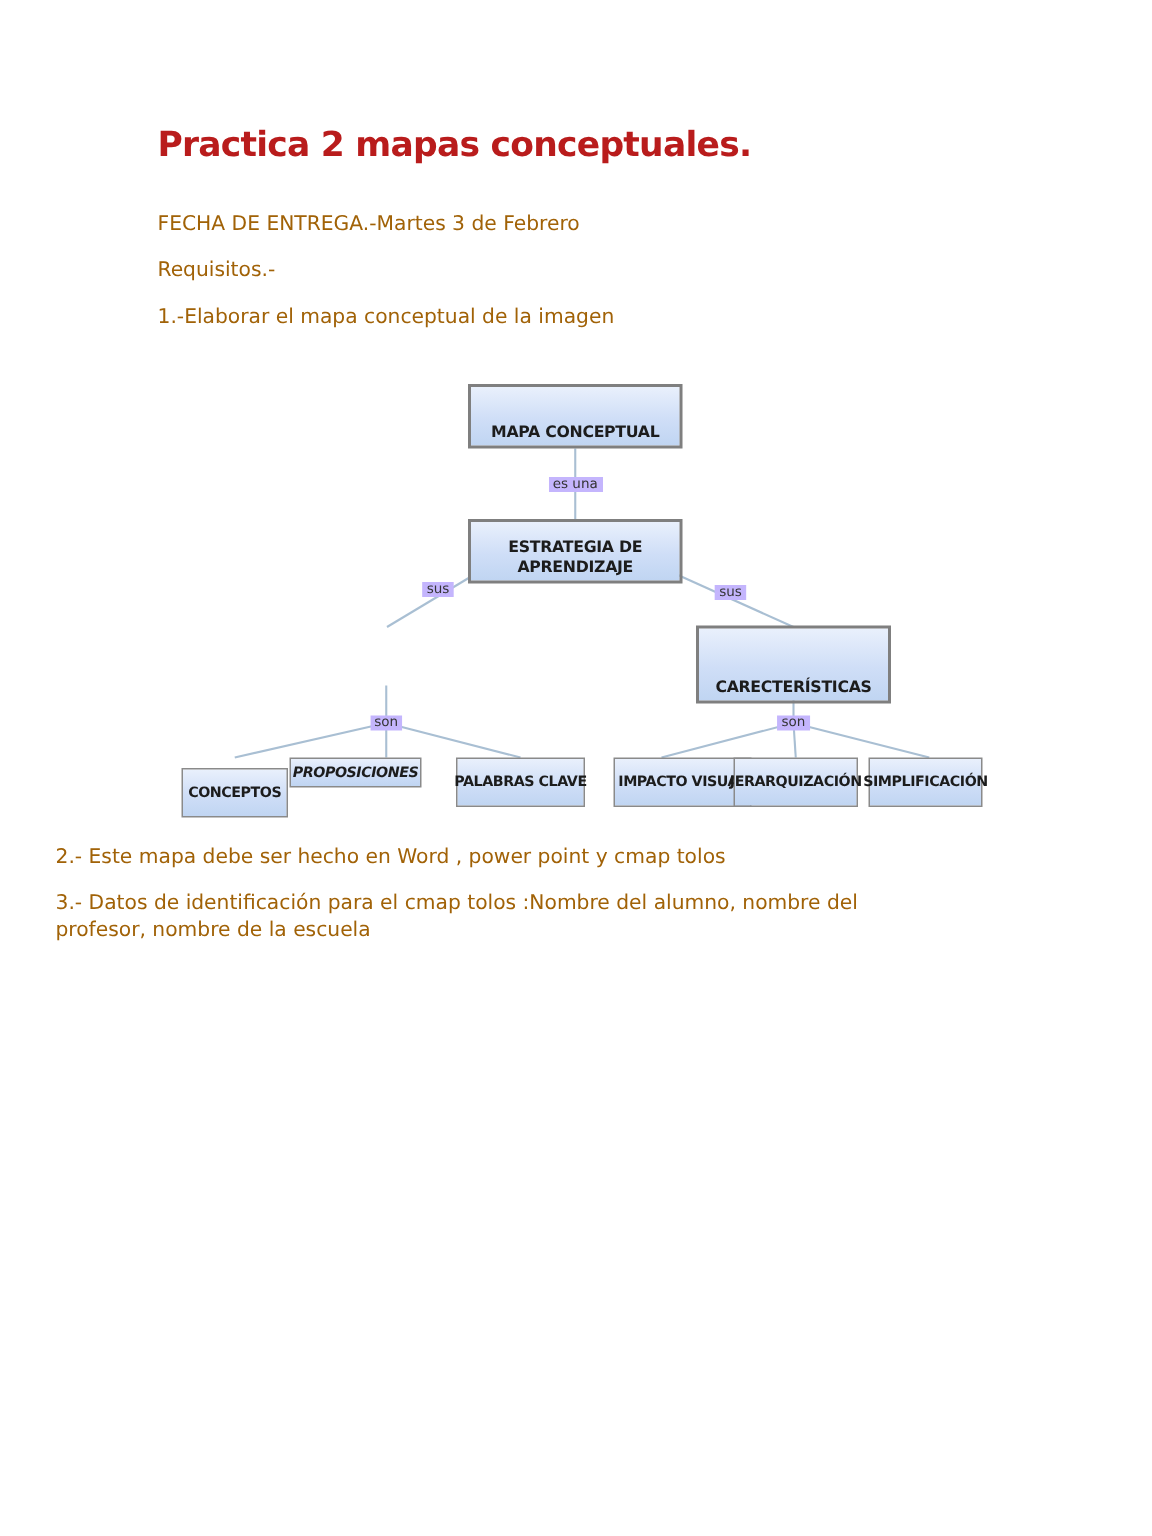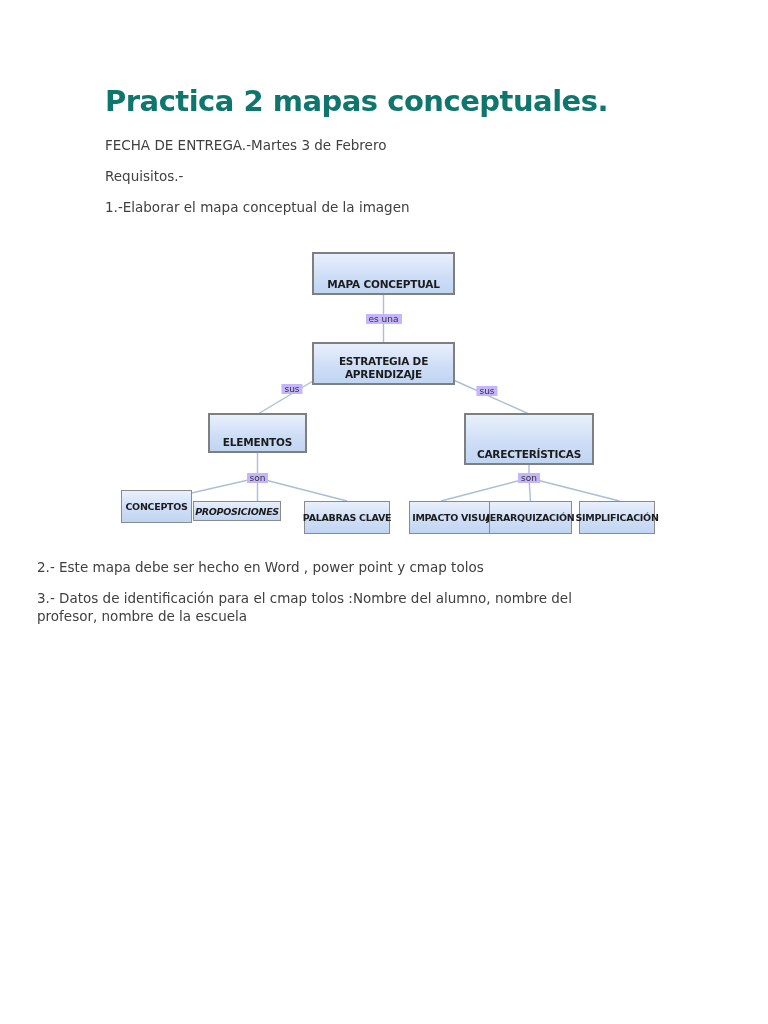--- a/index.html
+++ b/index.html
@@ -12,31 +12,31 @@
     position: relative;
     width: 768px;
     height: 1024px;
     background: #ffffff;
     overflow: hidden;
   }
   .content {
     padding: 84px 100px 0 105px;
   }
   .title {
-    margin: 0 0 18px 0;
-    font-size: 29px;
+    margin: 0 0 30px 0;
+    font-size: 23px;
     font-weight: 700;
     letter-spacing: -0.5px;
-    color: #0f766e;
+    color: #b91c1c;
   }
   .body-line {
     margin: 0 0 13px 0;
     font-size: 13.5px;
     line-height: 18px;
-    color: #404040;
+    color: #a16207;
     max-width: 565px;
   }
   
   .diagram {
     position: relative;
     width: 768px;
     height: 312px;
     margin-top: 24px;
     margin-bottom: 6px;
   }
@@ -117,27 +117,24 @@
       <line x1="529" y1="238" x2="530.5" y2="261"></line>
       <line x1="529" y1="238" x2="619.5" y2="261"></line>
     </svg>
 
     <div class="node big" style="left:312px; top:12px;  width:143px; height:43px;">
       <span>MAPA CONCEPTUAL</span>
     </div>
     <div class="node big" style="left:312px; top:102px; width:143px; height:43px;">
       <span>ESTRATEGIA DE APRENDIZAJE</span>
     </div>
-    <div class="node big" style="left:208px; top:173px; width:99px;  height:40px;">
-      <span>ELEMENTOS</span>
-    </div>
     <div class="node big" style="left:464px; top:173px; width:130px; height:52px;">
       <span>CARECTERÍSTICAS</span>
     </div>
-    <div class="node small" style="left:121px; top:250px; width:71px;  height:33px;">
+    <div class="node small" style="left:121px; top:268px; width:71px;  height:33px;">
       <span>CONCEPTOS</span>
     </div>
     <div class="node small" style="left:193px; top:261px; width:88px;  height:20px;font-style:italic;">
       <span>PROPOSICIONES</span>
     </div>
     <div class="node small" style="left:304px; top:261px; width:86px;  height:33px;">
       <span>PALABRAS CLAVE</span>
     </div>
     <div class="node small" style="left:409px; top:261px; width:92px;  height:33px;">
       <span>IMPACTO VISUAL</span>

